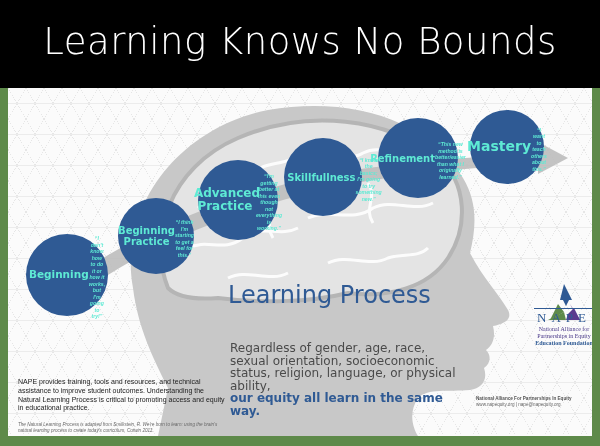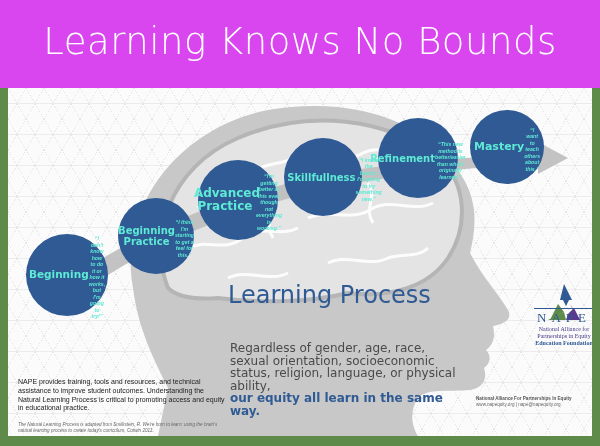--- a/index.html
+++ b/index.html
@@ -1,21 +1,21 @@
 <!DOCTYPE html>
 <html><head>
 <meta charset="utf-8">
 <style>
   * { box-sizing: border-box; margin: 0; padding: 0; }
   html, body { width: 600px; height: 446px; overflow: hidden; background: #5e8a4a; }
   body { position: relative; font-family: "Liberation Sans", sans-serif; }
 
   .title-bar {
     position: absolute; left: 0; top: 0; width: 600px; height: 88px;
-    background: #d946ef;
+    background: #000000;
     display: flex; align-items: center; justify-content: center;
   }
   .title-bar h1 {
     color: #ffffff; font-family: "DejaVu Sans", sans-serif; font-weight: 300;
     font-size: 37px; letter-spacing: 0.5px; margin-top: -6px;
   }
 
   .poster {
     position: absolute; left: 8px; top: 88px; width: 584px; height: 348px;
     background-color: #fbfbfb;
@@ -147,21 +147,21 @@
     <div class="label" style="font-size:10px;padding-left:23px;">Skillfullness</div>
     <div class="quote">“I know the basics; I'm going to try something new.”</div>
   </div>
 
   <div class="circle" style="left:370px; top:30px; width:80px; height:80px;">
     <div class="label" style="font-size:10px;">Refinement</div>
     <div class="quote">“This new method is better/easier than what I originally learned.”</div>
   </div>
 
   <div class="circle" style="left:462px; top:22px; width:74px; height:74px;">
-    <div class="label" style="font-size:11px;">Mastery</div>
+    <div class="label" style="font-size:14px;">Mastery</div>
     <div class="quote">“I want to teach others about this.”</div>
   </div>
 
   <div class="head-title">
     <div>Learning Process</div>
   </div>
   <div class="head-body">
     <span>Regardless of gender, age, race, sexual orientation, socioeconomic status, religion, language, or physical ability,</span>
     <span class="em">our equity all learn in the same way.</span>
   </div>

